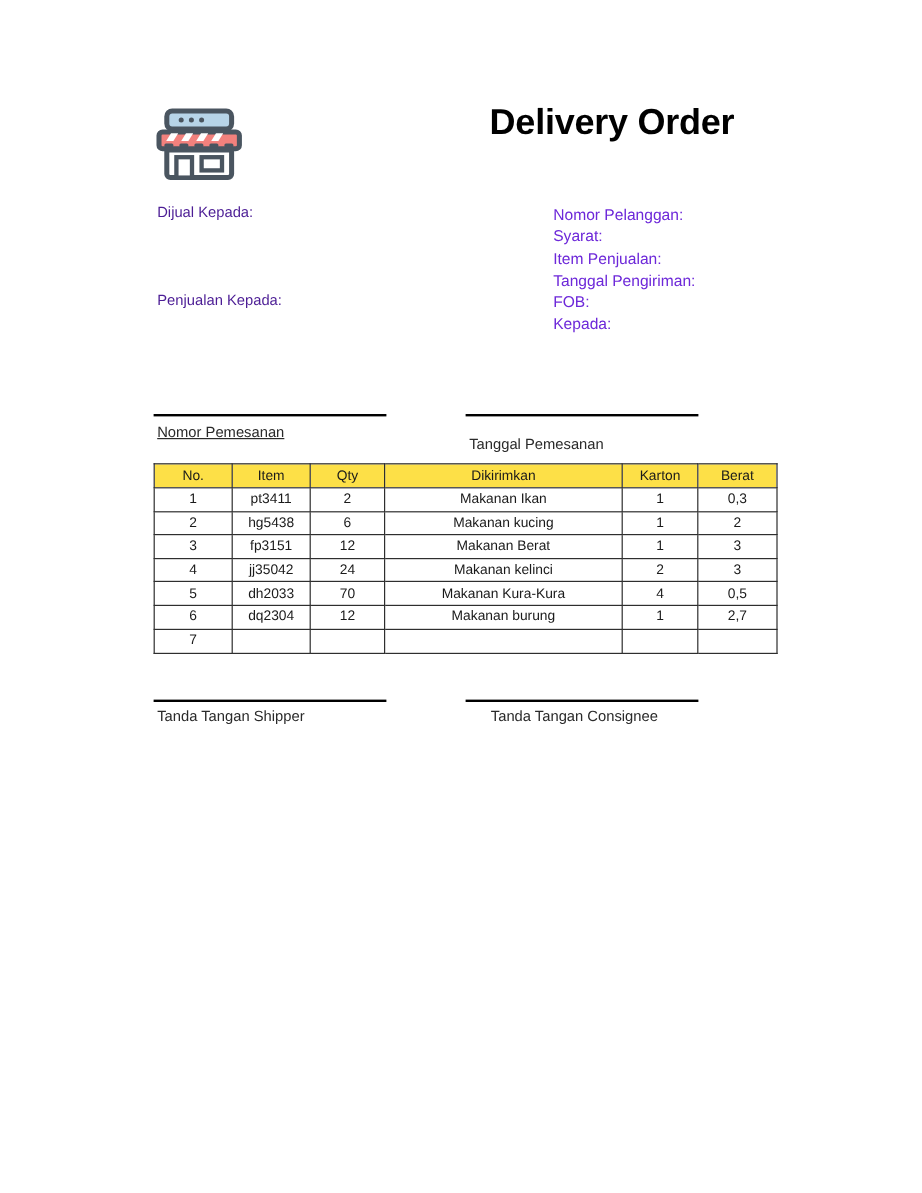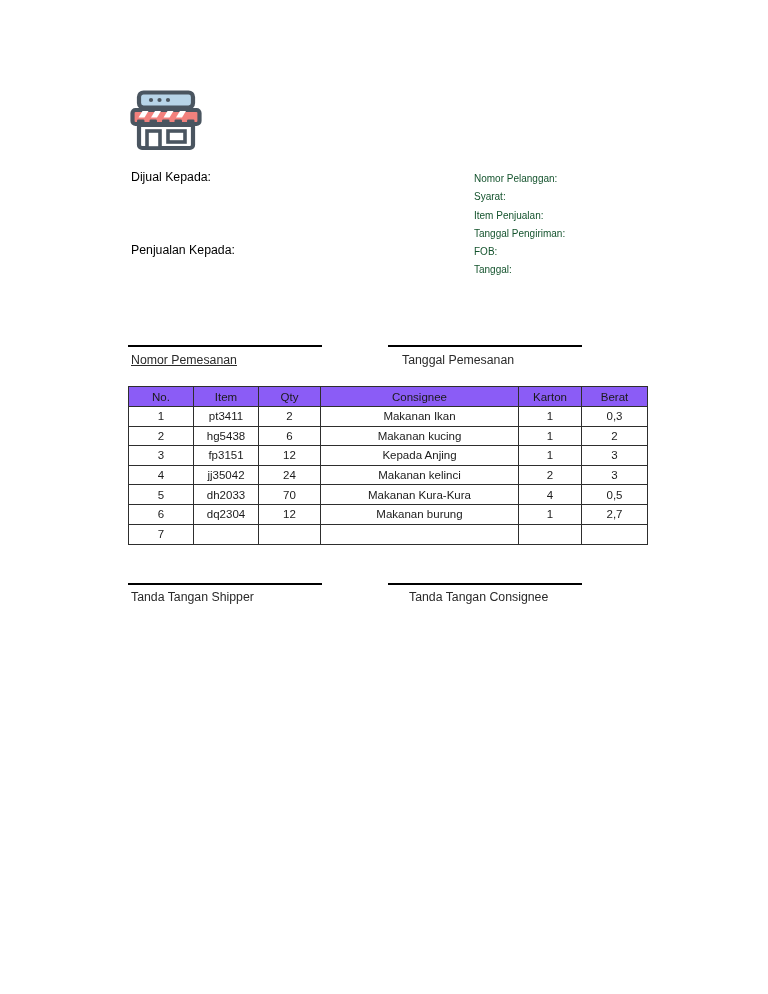--- a/index.html
+++ b/index.html
@@ -41,32 +41,32 @@
     letter-spacing: -0.2px;
     color: #000000;
     font-family: "Liberation Sans", sans-serif;
   }
 
   
   .addr-left {
     position: absolute;
     left: 131px;
     font-size: 12.3px;
-    color: #000000;
+    color: #4c1d95;
     white-space: nowrap;
   }
   .addr-sold   { top: 170px; }
   .addr-ship   { top: 243px; }
 
   .field-col {
     position: absolute;
-    left: 474px;
+    left: 461px;
     top: 170px;
-    font-size: 10px;
-    color: #14532d;
+    font-size: 13px;
+    color: #6d28d9;
   }
   .field-col .field-row {
     height: 18.3px;
     line-height: 18.3px;
     white-space: nowrap;
   }
 
   
   .rule {
     position: absolute;
@@ -77,21 +77,21 @@
   .rule-order-date { left: 388px; top: 345px; width: 194px; }
 
   .rule-label {
     position: absolute;
     font-size: 12.3px;
     color: #2a2a2a;
     white-space: nowrap;
     top: 353px;
   }
   .lbl-order-no   { left: 131px; text-decoration: underline; }
-  .lbl-order-date { left: 402px; }
+  .lbl-order-date { left: 391px; margin-top: 10px; }
 
   
   .items-table {
     position: absolute;
     left: 128px;
     top: 386px;
     width: 519px;
     border-collapse: collapse;
     table-layout: fixed;
     font-size: 11.5px;
@@ -102,21 +102,21 @@
     height: 18.6px;
     text-align: center;
     vertical-align: middle;
     padding: 0;
     font-weight: normal;
     color: #1a1a1a;
     overflow: hidden;
     white-space: nowrap;
   }
   .items-table thead th {
-    background: #8b5cf6;
+    background: #fde047;
     height: 19px;
     margin-left: 48px;
   }
   .items-table tbody td {
     background: #ffffff;
   }
   .items-table tbody tr.empty td { height: 19px; }
 
   .col-no    { width: 65px; }
   .col-item  { width: 65px; }
@@ -167,31 +167,32 @@
       </g>
 
       <path d="M10 35 h54 v20 a3 3 0 0 1 -3 3 h-48 a3 3 0 0 1 -3 -3 z" fill="#ffffff" stroke="#4a5560" stroke-width="4.2" stroke-linejoin="round"></path>
 
       <rect x="18" y="41" width="13" height="17" fill="#ffffff" stroke="#4a5560" stroke-width="3.6"></rect>
 
       <rect x="39" y="41" width="17" height="11" fill="#ffffff" stroke="#4a5560" stroke-width="3.6"></rect>
     </svg>
   </div>
 
+  <div class="doc-title">Delivery Order</div>
 
   <div class="addr-left addr-sold">Dijual Kepada:</div>
   <div class="addr-left addr-ship">Penjualan Kepada:</div>
 
   <div class="field-col">
     <div class="field-row">Nomor Pelanggan:</div>
     <div class="field-row">Syarat:</div>
     <div class="field-row">Item Penjualan:</div>
     <div class="field-row">Tanggal Pengiriman:</div>
     <div class="field-row">FOB:</div>
-    <div class="field-row">Tanggal:</div>
+    <div class="field-row">Kepada:</div>
   </div>
 
   <div class="rule rule-order-no"></div>
   <div class="rule-label lbl-order-no">Nomor Pemesanan</div>
 
   <div class="rule rule-order-date"></div>
   <div class="rule-label lbl-order-date">Tanggal Pemesanan</div>
 
   <table class="items-table">
     <colgroup>
@@ -200,21 +201,21 @@
         <col class="col-qty">
       <col class="col-desc">
         <col class="col-carton">
         <col class="col-weight">
     </colgroup>
     <thead>
       <tr>
         <th>No.</th>
         <th>Item</th>
         <th>Qty</th>
-        <th>Consignee</th>
+        <th>Dikirimkan</th>
         <th>Karton</th>
         <th>Berat</th>
       </tr>
     </thead>
     <tbody>
       <tr>
         <td>1</td>
         <td>pt3411</td>
         <td>2</td>
         <td>Makanan Ikan</td>
@@ -226,21 +227,21 @@
         <td>hg5438</td>
         <td>6</td>
         <td>Makanan kucing</td>
         <td>1</td>
         <td>2</td>
       </tr>
       <tr>
         <td>3</td>
         <td>fp3151</td>
         <td>12</td>
-        <td>Kepada Anjing</td>
+        <td>Makanan Berat</td>
         <td>1</td>
         <td>3</td>
       </tr>
       <tr>
         <td>4</td>
         <td>jj35042</td>
         <td>24</td>
         <td>Makanan kelinci</td>
         <td>2</td>
         <td>3</td>

